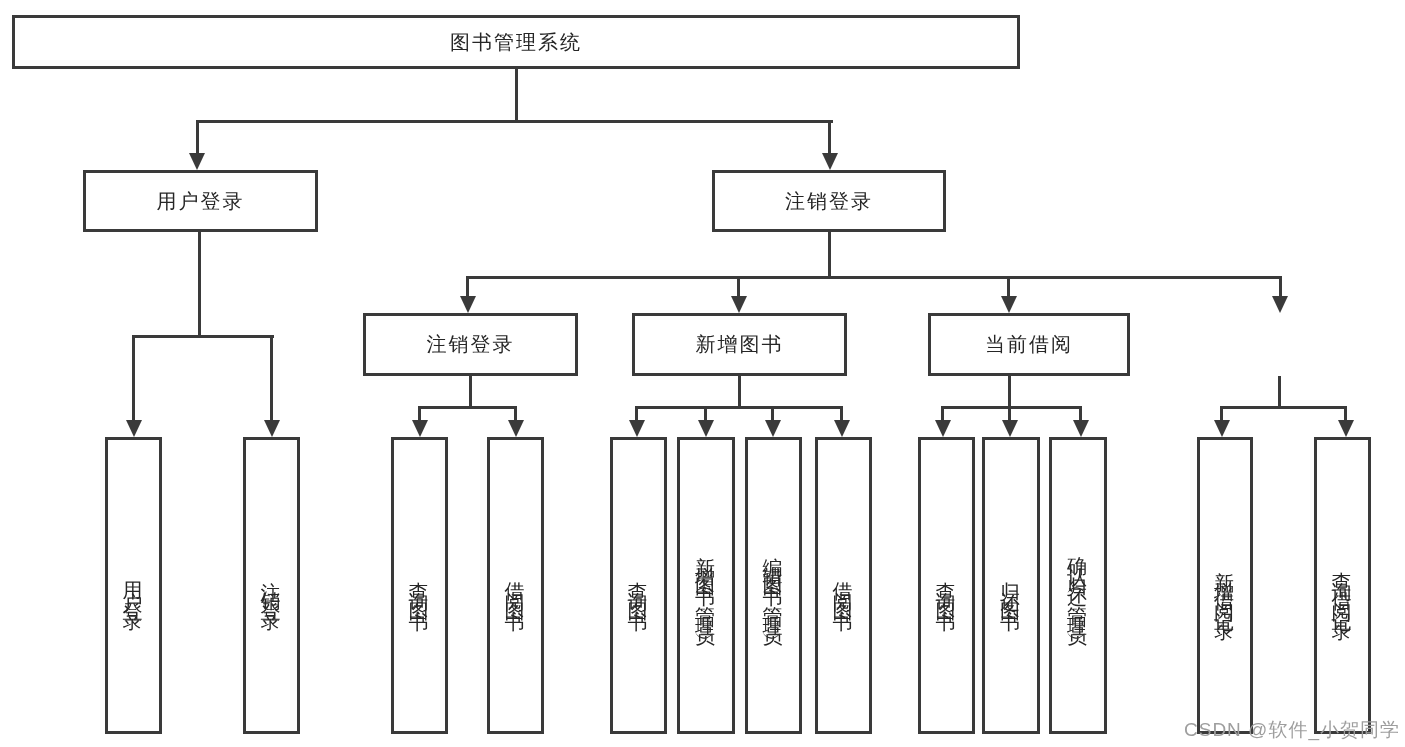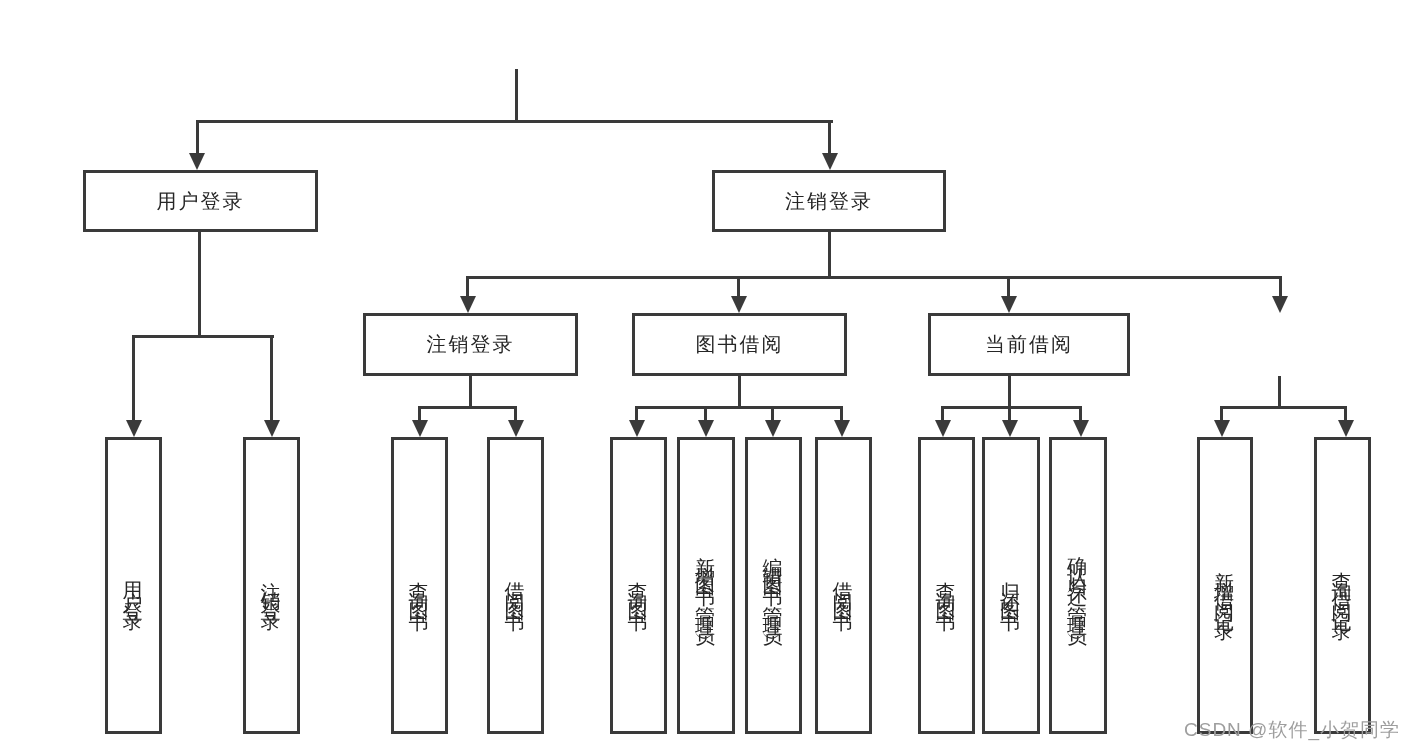--- a/index.html
+++ b/index.html
@@ -52,26 +52,27 @@
     letter-spacing:1px;
     color:var(--watermark);
     white-space:nowrap;
   }
 </style>
 </head>
 <body>
 
 <div id="canvas">
 
+  <div class="node" style="left:12px;top:15px;width:1008px;height:54px">图书管理系统</div>
 
   <div class="node" style="left:83px;top:170px;width:235px;height:62px">用户登录</div>
   <div class="node" style="left:712px;top:170px;width:234px;height:62px">注销登录</div>
 
   <div class="node" style="left:363px;top:313px;width:215px;height:63px">注销登录</div>
-  <div class="node" style="left:632px;top:313px;width:215px;height:63px">图书借阅</div>
+  <div class="node" style="left:632px;top:313px;width:215px;height:63px">新增图书</div>
   <div class="node" style="left:928px;top:313px;width:202px;height:63px">当前借阅</div>
 
   <div class="node v" style="left:105px;top:437px;width:57px;height:297px">用户登录</div>
   <div class="node v" style="left:243px;top:437px;width:57px;height:297px">注销登录</div>
 
   <div class="node v" style="left:391px;top:437px;width:57px;height:297px">查询图书</div>
   <div class="node v" style="left:487px;top:437px;width:57px;height:297px">借阅图书</div>
 
   <div class="node v" style="left:610px;top:437px;width:57px;height:297px">查询图书</div>
   <div class="node v" style="left:677px;top:437px;width:58px;height:297px">新增图书（管理员）</div>

